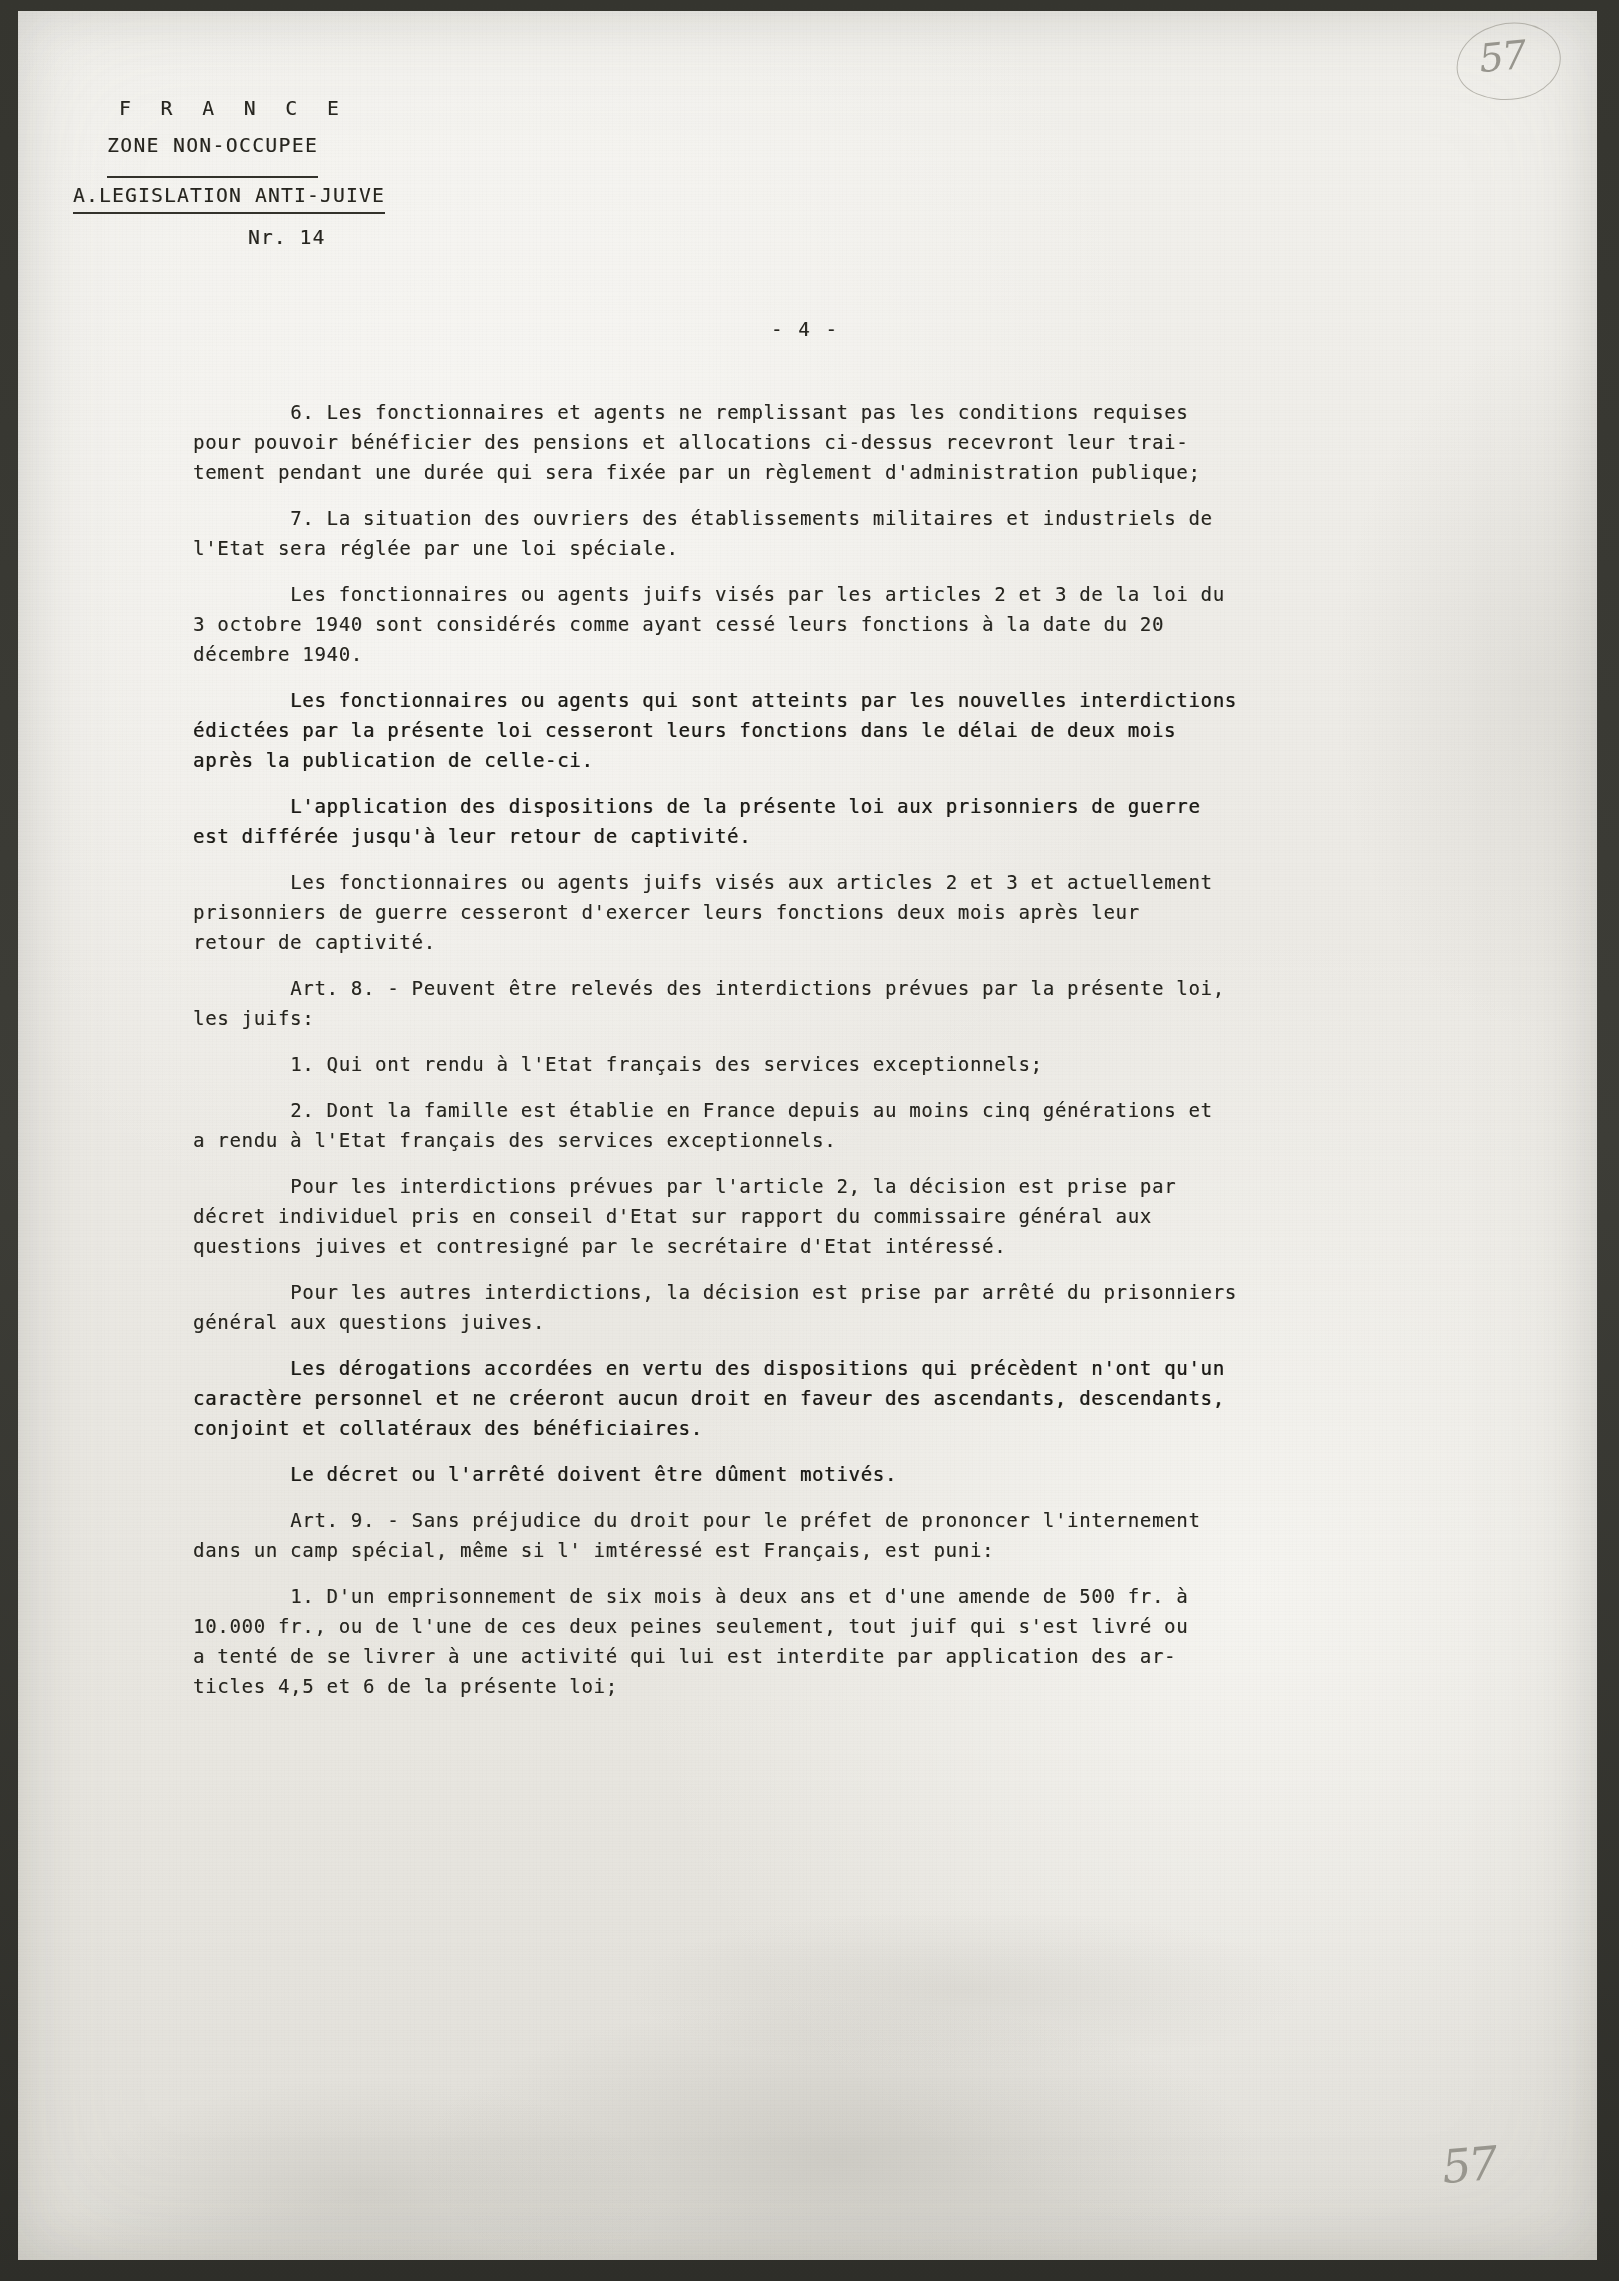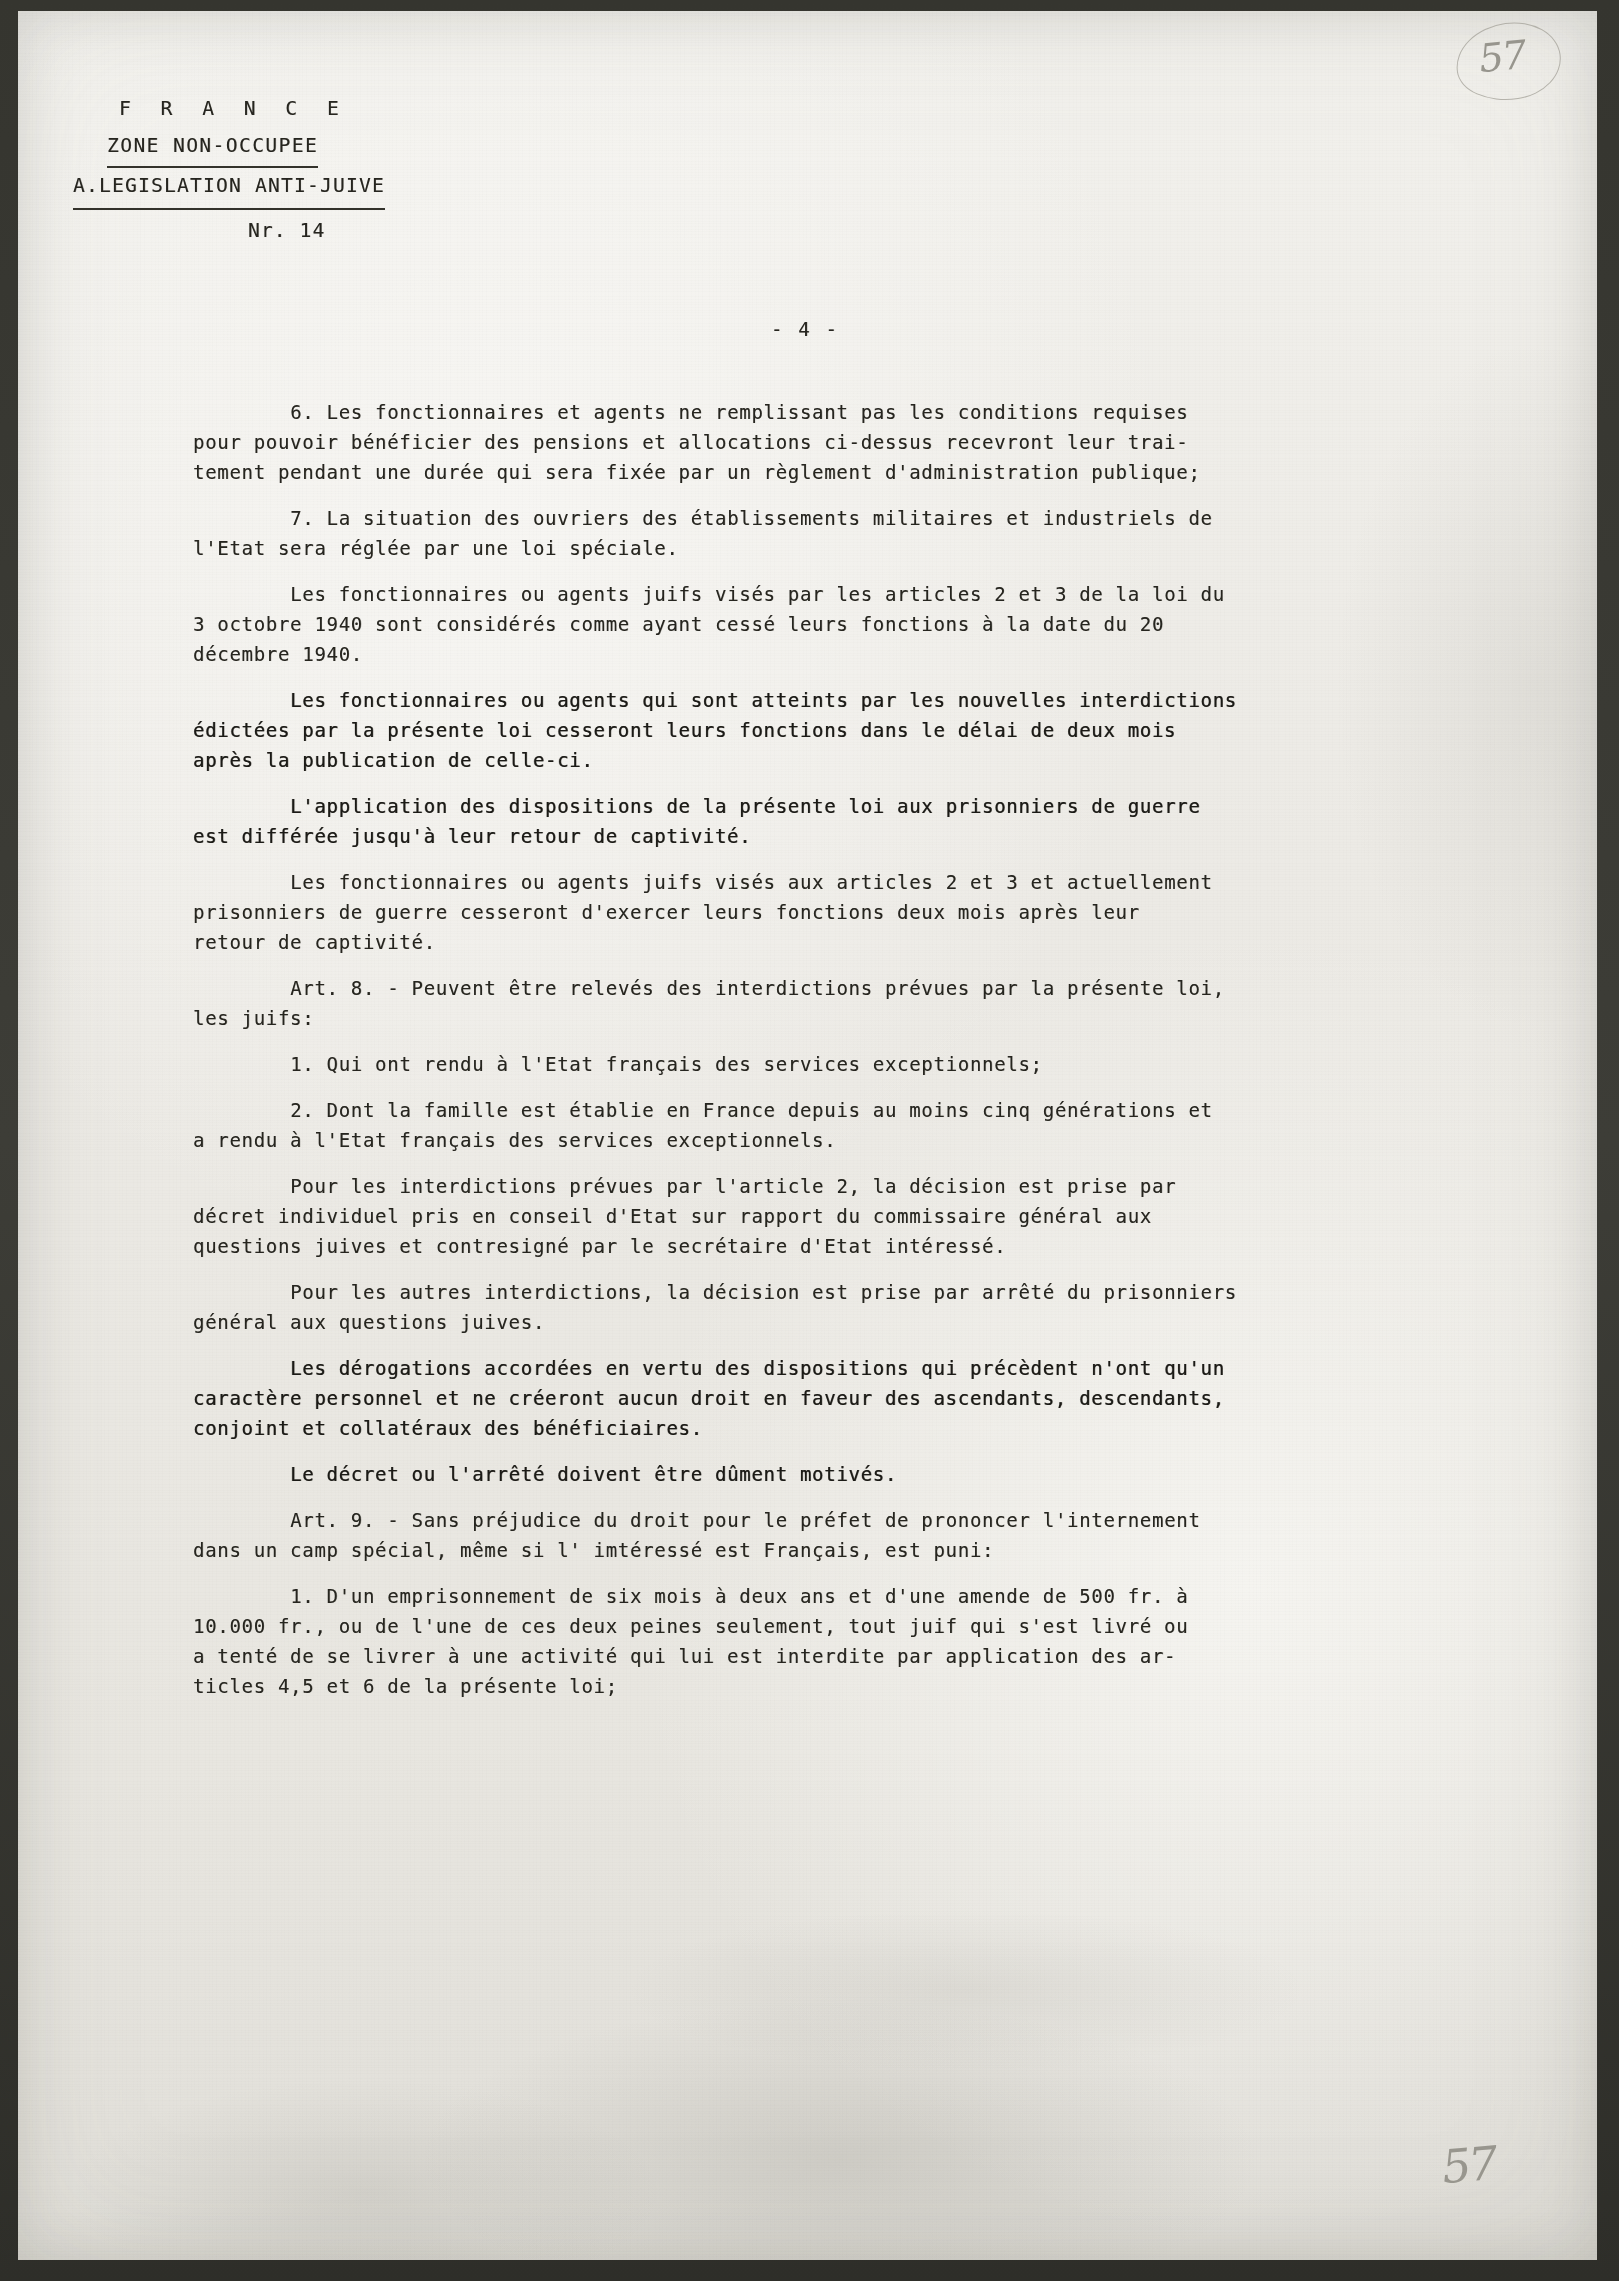--- a/index.html
+++ b/index.html
@@ -91,29 +91,29 @@
     letter-spacing: 9px;
     font-size: 19.6px;
     line-height: 36px;
   }
   #hdr-zone {
     margin-left: 34px;
     font-size: 19.6px;
     line-height: 37px;
     border-bottom: 2.2px solid #33322b;
     display: inline-block;
-    padding-bottom: 2px;
+    padding-bottom: 12px;
     letter-spacing: 1.4px;
   }
   #hdr-section-wrap { line-height: 39px; }
   #hdr-section {
     font-size: 19.6px;
     border-bottom: 2.2px solid #33322b;
     display: inline-block;
-    padding-bottom: 7px;
+    padding-bottom: 1px;
     letter-spacing: 1.2px;
   }
   #hdr-number {
     margin-left: 175px;
     font-size: 19.6px;
     line-height: 41px;
     letter-spacing: 1.1px;
   }
 
   #page-marker {

